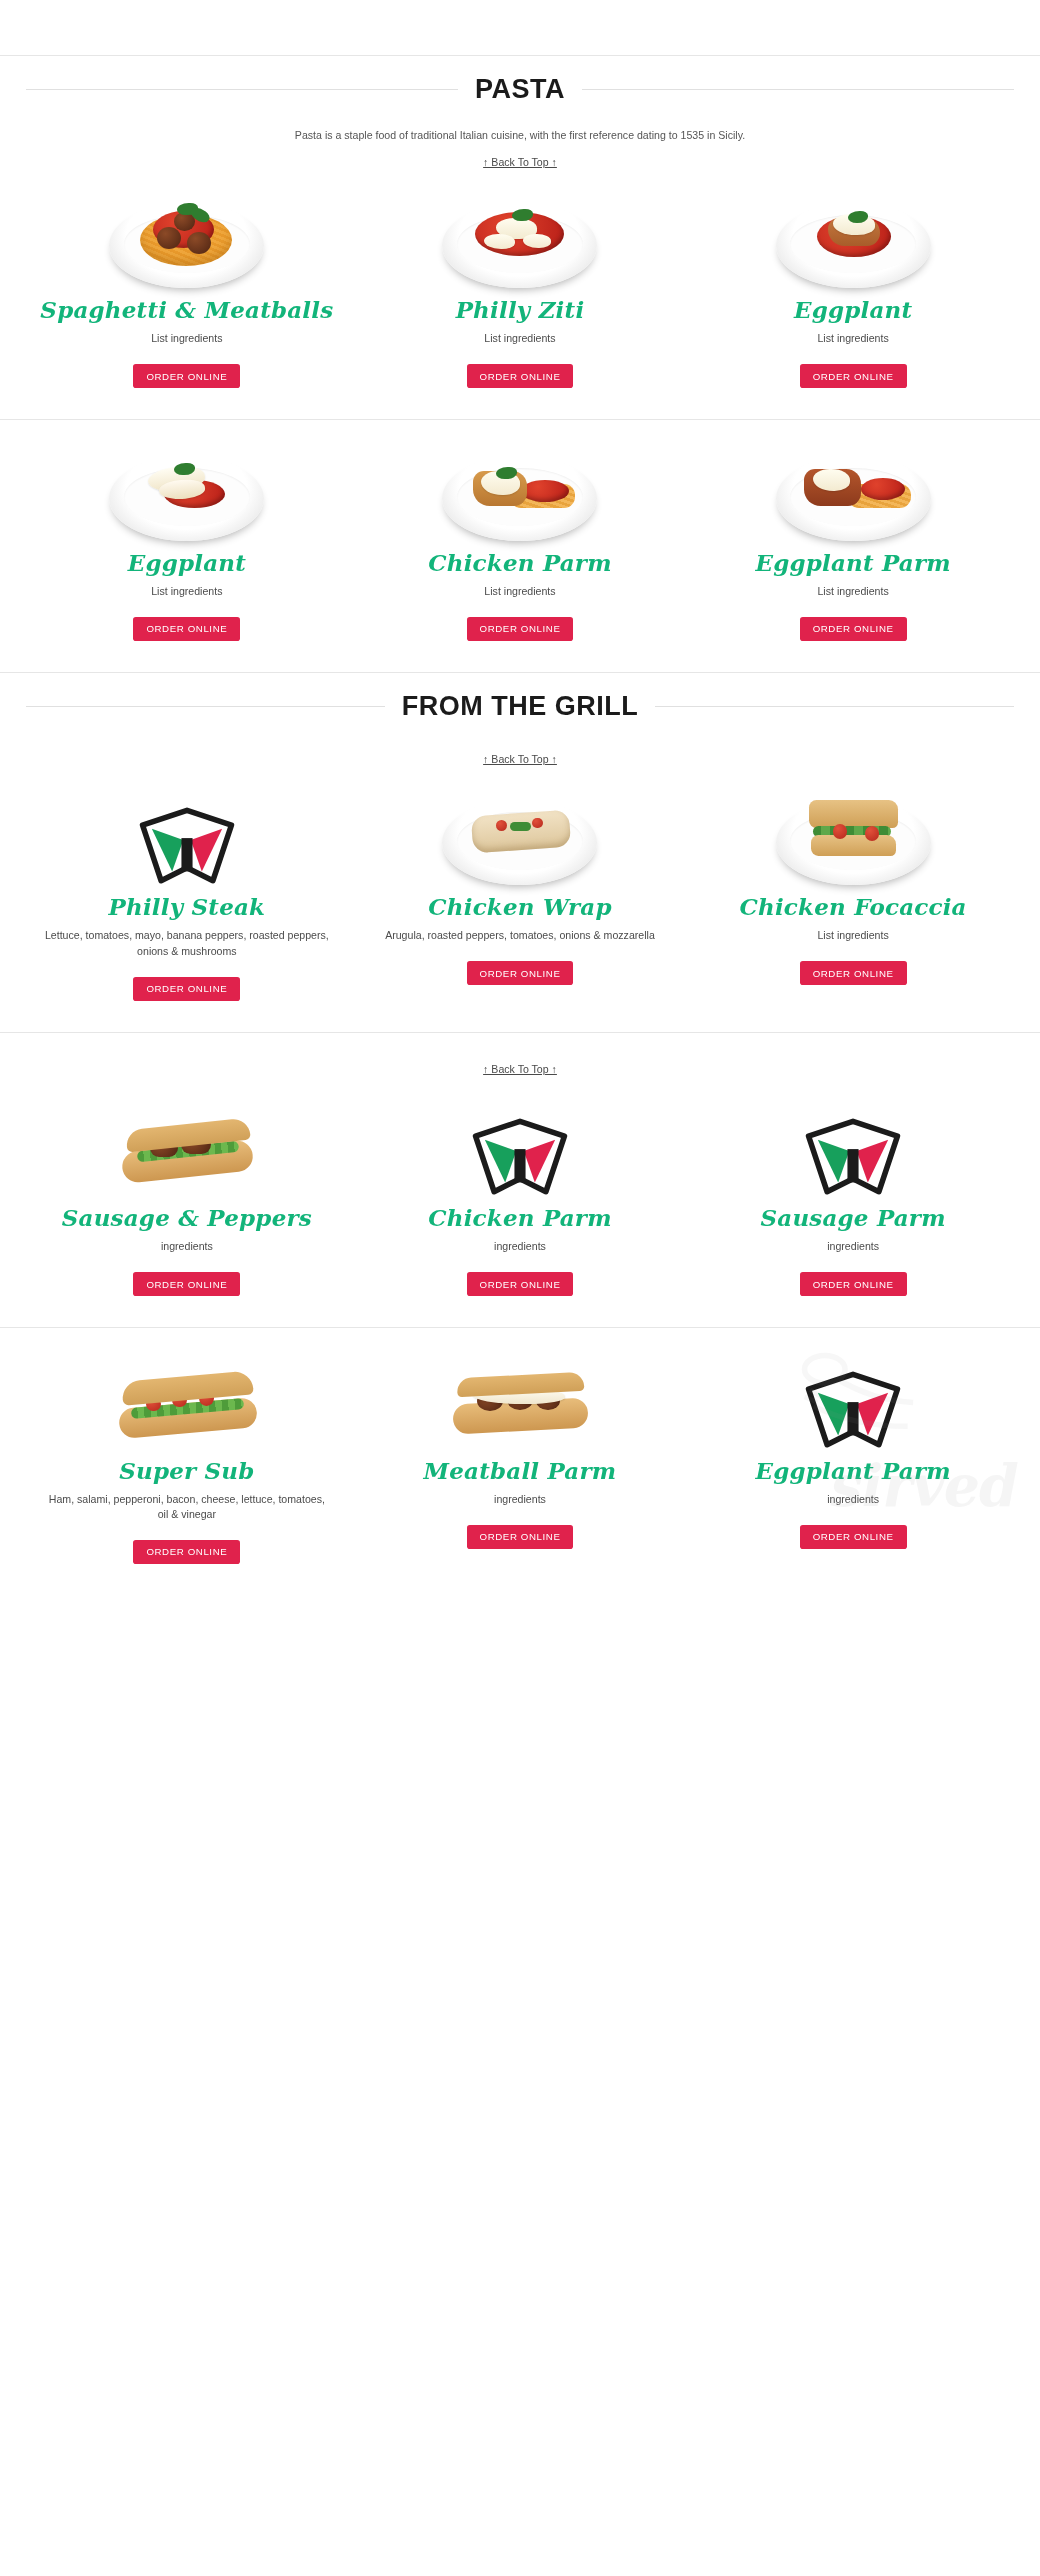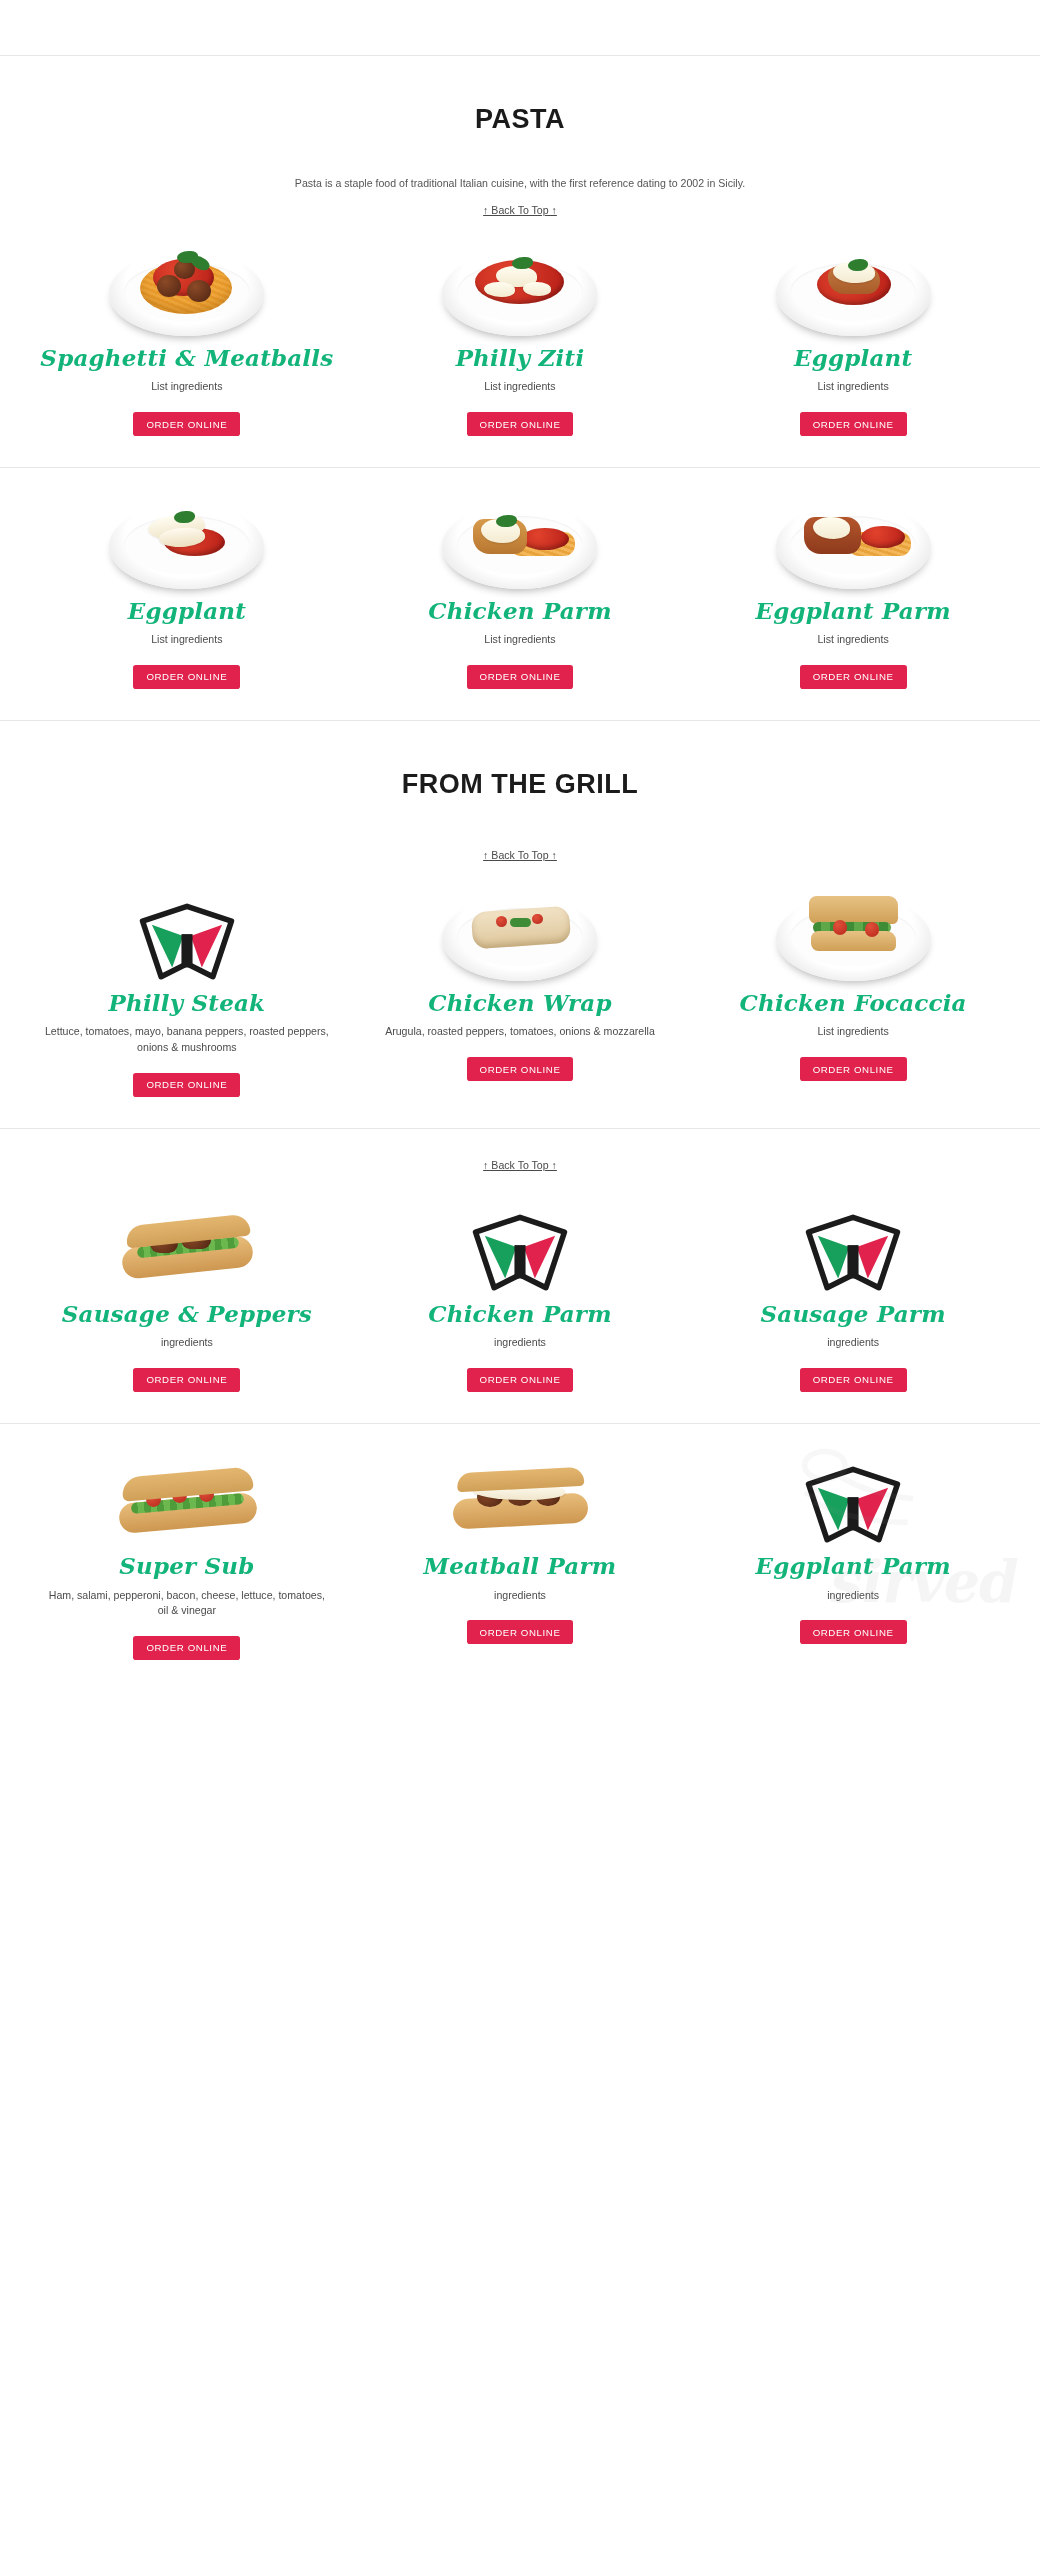--- a/index.html
+++ b/index.html
@@ -11,21 +11,21 @@
     color:#333;
     -webkit-font-smoothing:antialiased;
   }
   .page { width:1040px; position:relative; overflow:hidden; }
 
   .top-rule { height:0.9px; background:#e6e6e6; margin:55px 0 0 0; }
 
   
   .section-head {
     display:flex; align-items:center; gap:16.6px;
-    padding:0 26px; margin-top:31px;flex-direction:column;
+    padding:0 26px; margin-top:18px;
   }
   .section-head .rule { flex:1 1 auto; height:0.9px; background:#e0e0e0; }
   .section-head h2 {
     margin:0; font-size:27px; font-weight:bold; letter-spacing:0.5px;
     color:#1b1b1b; text-align:center; white-space:nowrap;
   }
   .section-desc {
     text-align:center; font-size:10.6px; color:#555; margin:24px 0 0 0;
   }
   .back-top {
@@ -164,21 +164,21 @@
 
 <div class="page">
 
   <div class="top-rule"></div>
 
   <div class="section-head">
     <div class="rule"></div>
     <h2>PASTA</h2>
     <div class="rule"></div>
   </div>
-  <p class="section-desc">Pasta is a staple food of traditional Italian cuisine, with the first reference dating to 2002 in Sicily.</p>
+  <p class="section-desc">Pasta is a staple food of traditional Italian cuisine, with the first reference dating to 1535 in Sicily.</p>
   <p class="back-top"><span>↑ Back To Top ↑</span></p>
 
   <div class="row">
 
     <div class="cell">
       <div class="photo-wrap">
         <div class="plate">
           <div class="dish"></div>
           <div class="food">
             <div class="sp-mound"></div>

